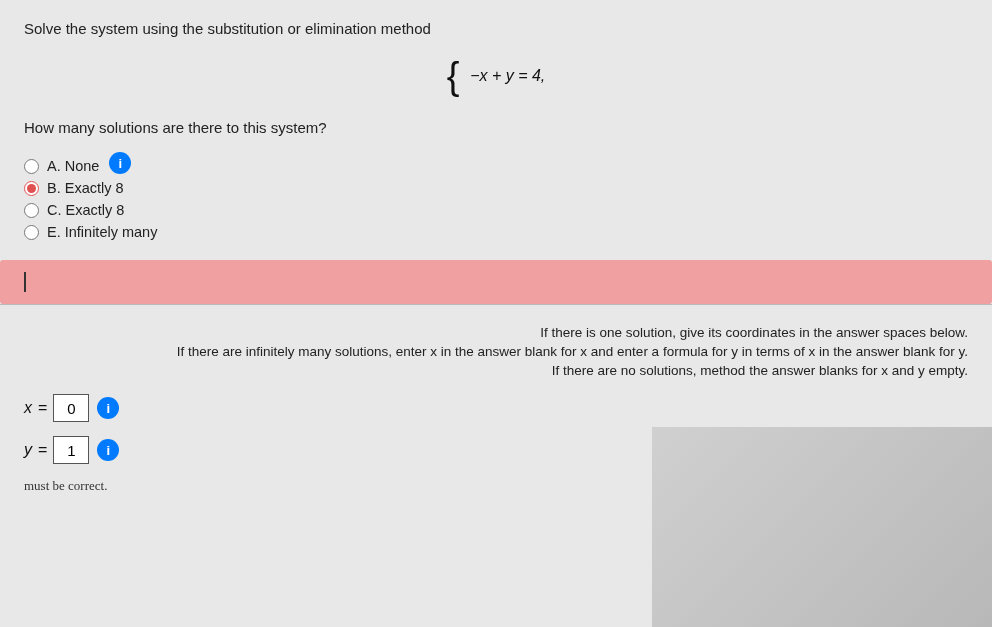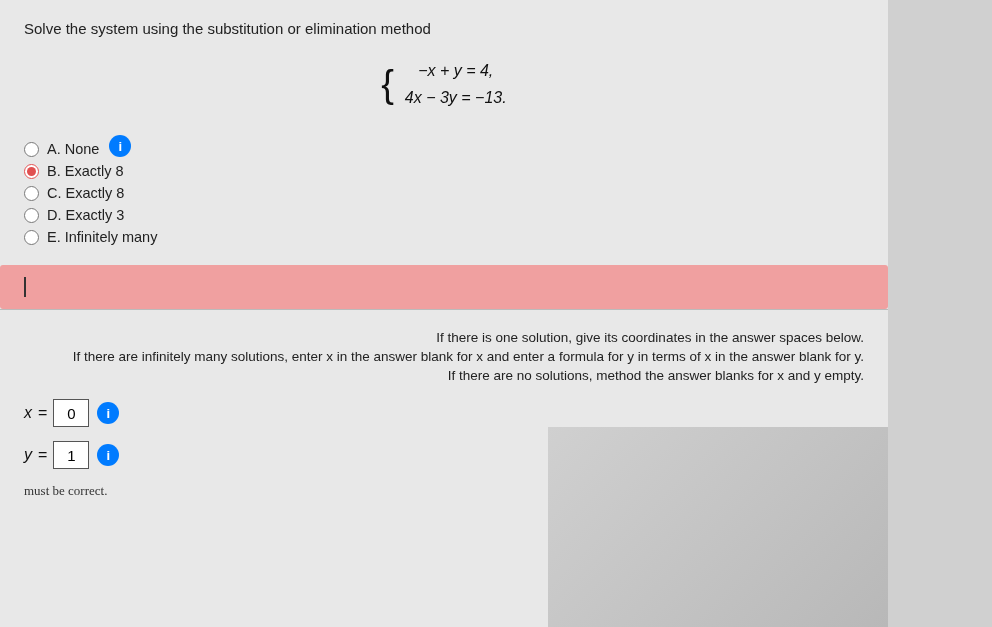--- a/index.html
+++ b/index.html
@@ -6,21 +6,21 @@
     body {
       font-family: Arial, sans-serif;
       background-color: #d0d0d0;
       width: 992px;
       min-height: 627px;
       overflow: hidden;
       position: relative;
     }
     .main-container {
       background-color: #e8e8e8;
-      width: 888px;
+      width: 992px;
       min-height: 627px;
       padding: 20px 24px;
       position: relative;
     }
     .problem-title {
       font-size: 15px;
       color: #222;
       margin-bottom: 20px;
     }
     .equation-block {
@@ -188,42 +188,38 @@
 <div class="main-container">
   <div class="bg-overlay"></div>
   <div class="content-wrap">
 
     <p class="problem-title">Solve the system using the substitution or elimination method</p>
 
     <div class="equation-block">
       <span class="big-brace">{</span>
       <span class="eq-lines">
         <span class="eq-line">−x + y = 4,</span>
-        <span class="eq-line">4x − 3y = −13.</span>
       </span>
     </div>
 
+    <p class="question-text">How many solutions are there to this system?</p>
 
     <ul class="options-list">
       <li class="option-item">
         <input type="radio" name="solutions" style="">
         <span>A. None</span>
         <span class="info-icon">i</span>
       </li>
       <li class="option-item">
         <input type="radio" name="solutions" checked="" style="">
         <span>B. Exactly 8</span>
       </li>
       <li class="option-item">
         <input type="radio" name="solutions" style="">
         <span>C. Exactly 8</span>
-      </li>
-      <li class="option-item">
-        <input type="radio" name="solutions" style="">
-        <span>D. Exactly 3</span>
       </li>
       <li class="option-item">
         <input type="radio" name="solutions" style="">
         <span>E. Infinitely many</span>
       </li>
     </ul>
 
     <div class="highlight-row">
       <span class="cursor-in-box"></span>
     </div>

